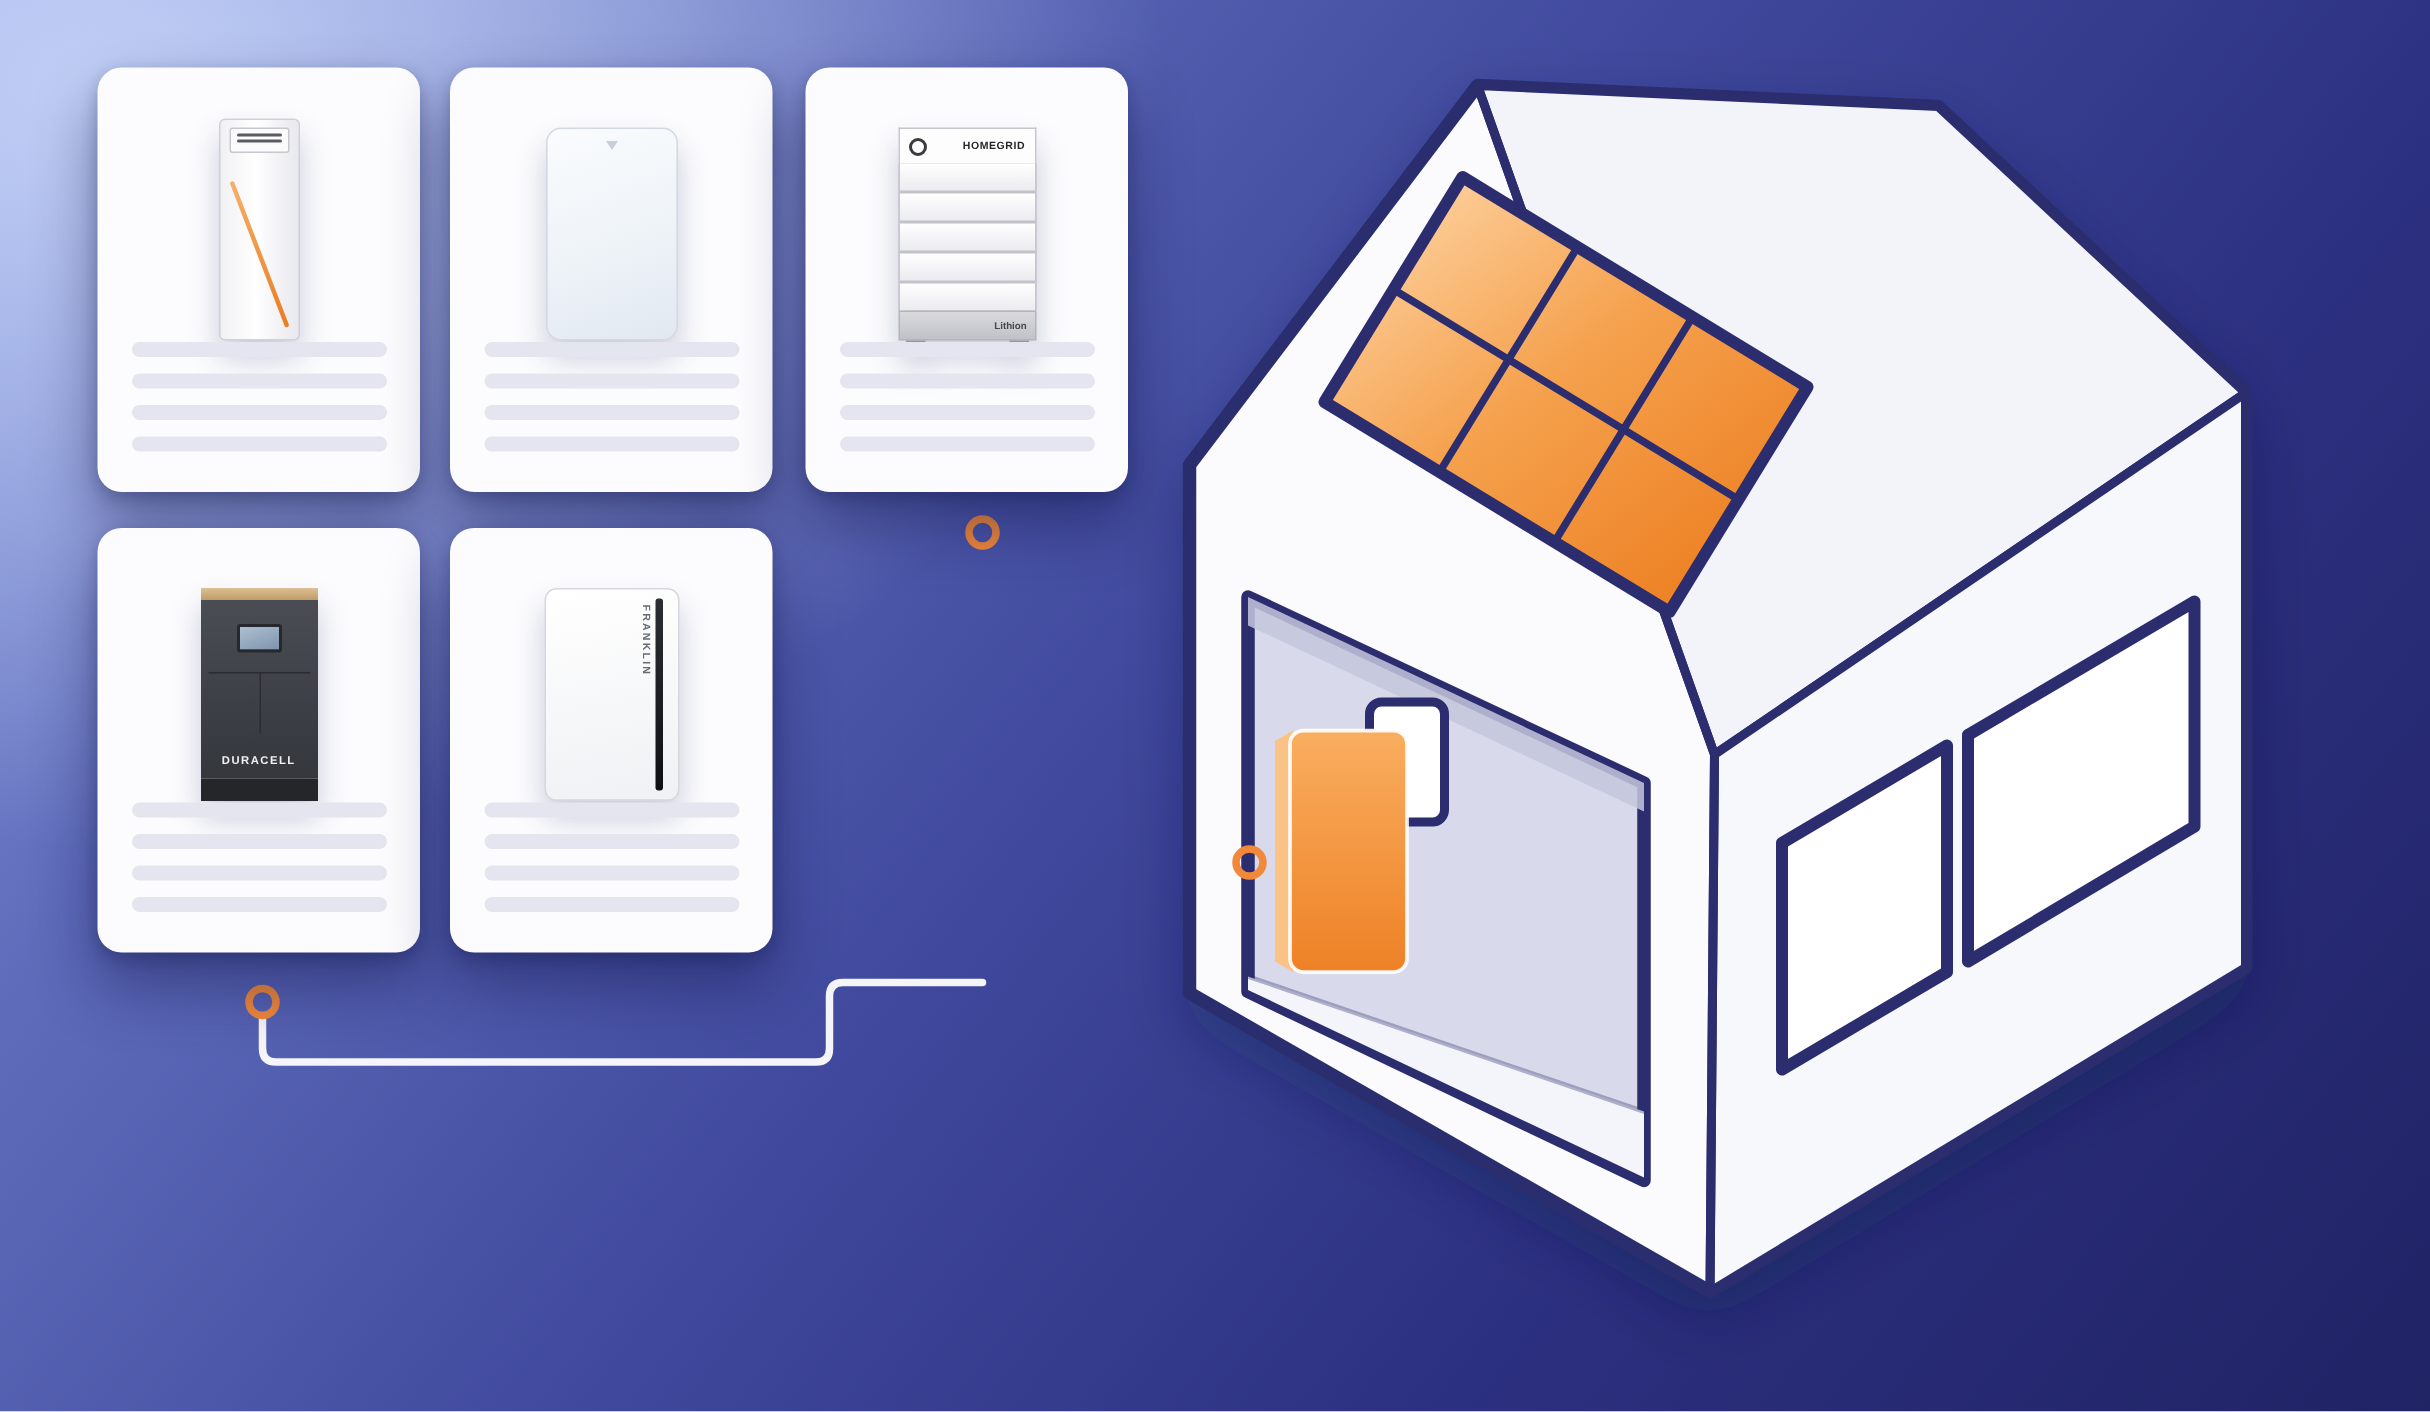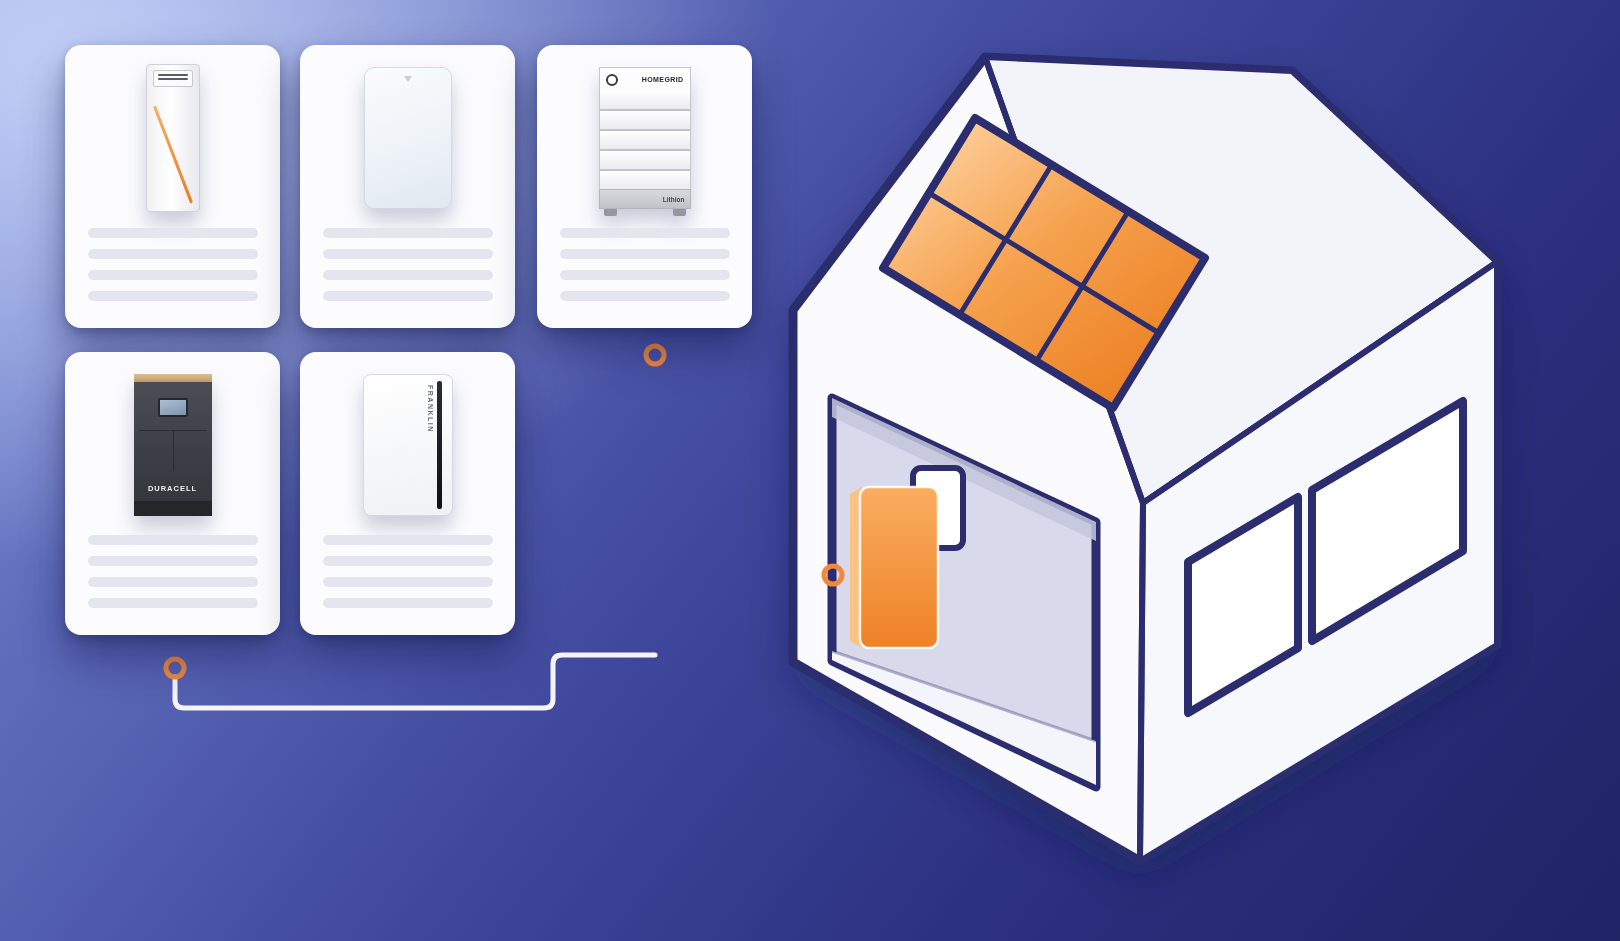--- a/index.html
+++ b/index.html
@@ -13,21 +13,21 @@
       radial-gradient(1150px 820px at 4% 6%, rgba(196,210,247,0.95), rgba(196,210,247,0) 62%),
       linear-gradient(128deg,#8b9ce0 0%,#5f6cbb 22%,#3f489c 48%,#2c3080 72%,#202364 100%);
   }
   svg{position:absolute;left:0;top:0;pointer-events:none;}
 
   
   .card{
     position:absolute;width:215px;height:283px;background:#fcfcfe;border-radius:16px;
     box-shadow:0 22px 42px rgba(16,20,70,0.45), 0 4px 10px rgba(16,20,70,0.25);
   }
-  .card-media{position:absolute;top:16px;left:0;right:0;height:154px;display:flex;align-items:center;justify-content:center;}
+  .card-media{position:absolute;top:28px;left:0;right:0;height:154px;display:flex;align-items:flex-end;justify-content:center;}
   .card-lines{position:absolute;left:23px;right:22px;top:183px;display:flex;flex-direction:column;gap:11px;}
   .line{height:10px;border-radius:5px;background:#e4e5ef;}
 
   .prod{filter:drop-shadow(0 12px 10px rgba(25,30,90,0.22));}
 
   
   .p-tower{position:relative;width:52px;height:146px;border-radius:4px;border:1px solid #d0d0d8;overflow:hidden;
     background:linear-gradient(90deg,#f1f1f4 0%,#ffffff 45%,#e8e8ee 100%);}
   .p-tower .label{position:absolute;top:5px;left:50%;transform:translateX(-50%);width:38px;height:15px;background:#fbfbfb;border:1px solid #c7c7cf;border-radius:2px;}
   .p-tower .label .bar{height:2px;background:#5a5b63;margin:2.5px 4px;border-radius:1px;}

